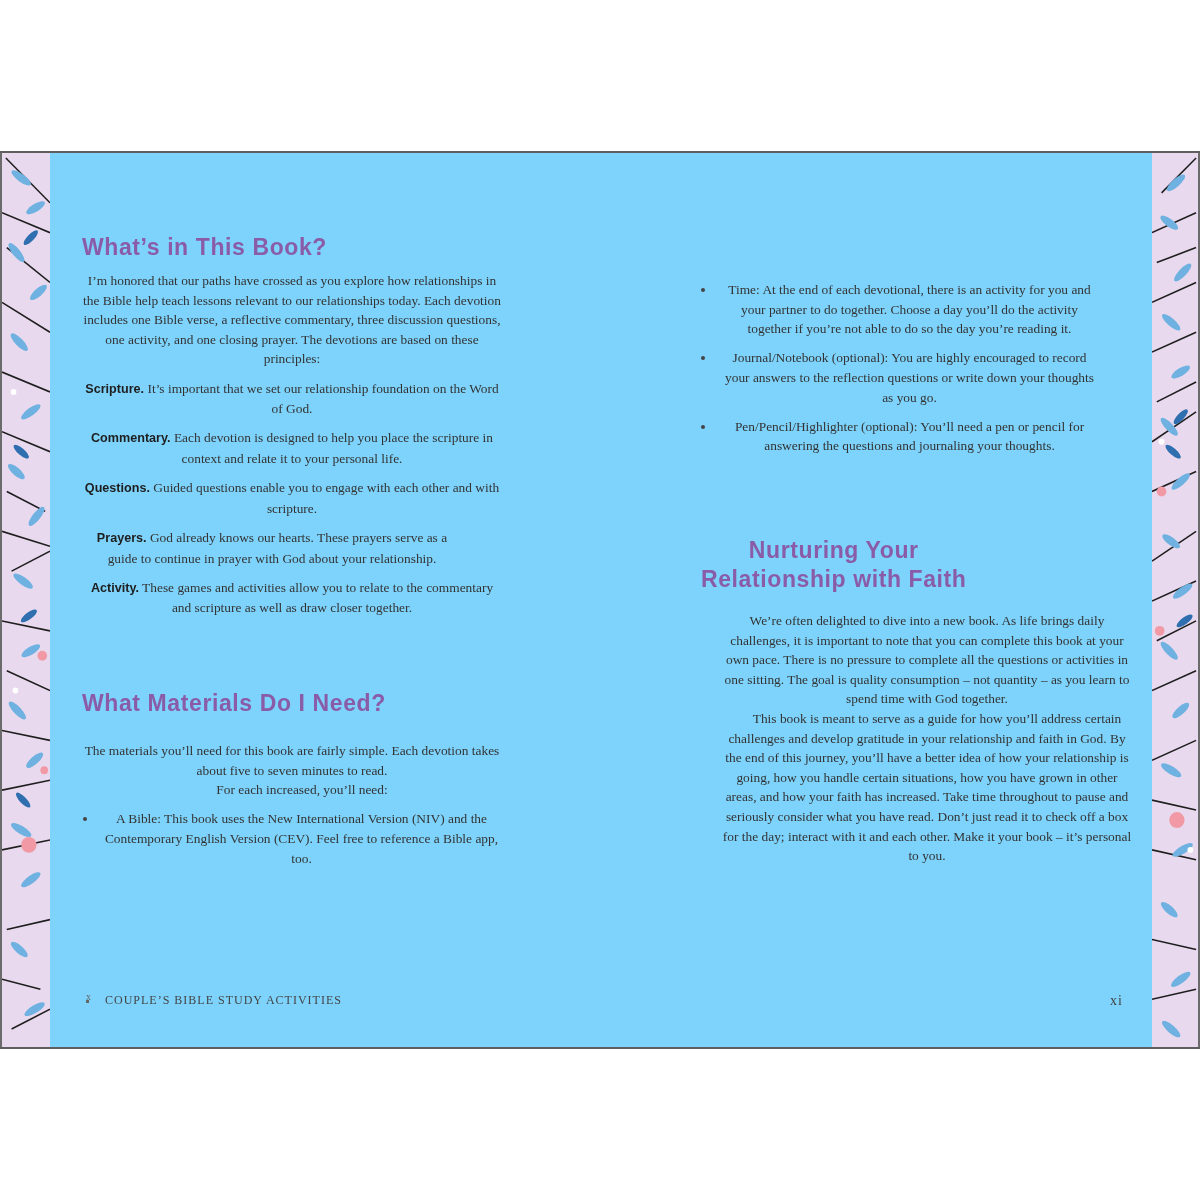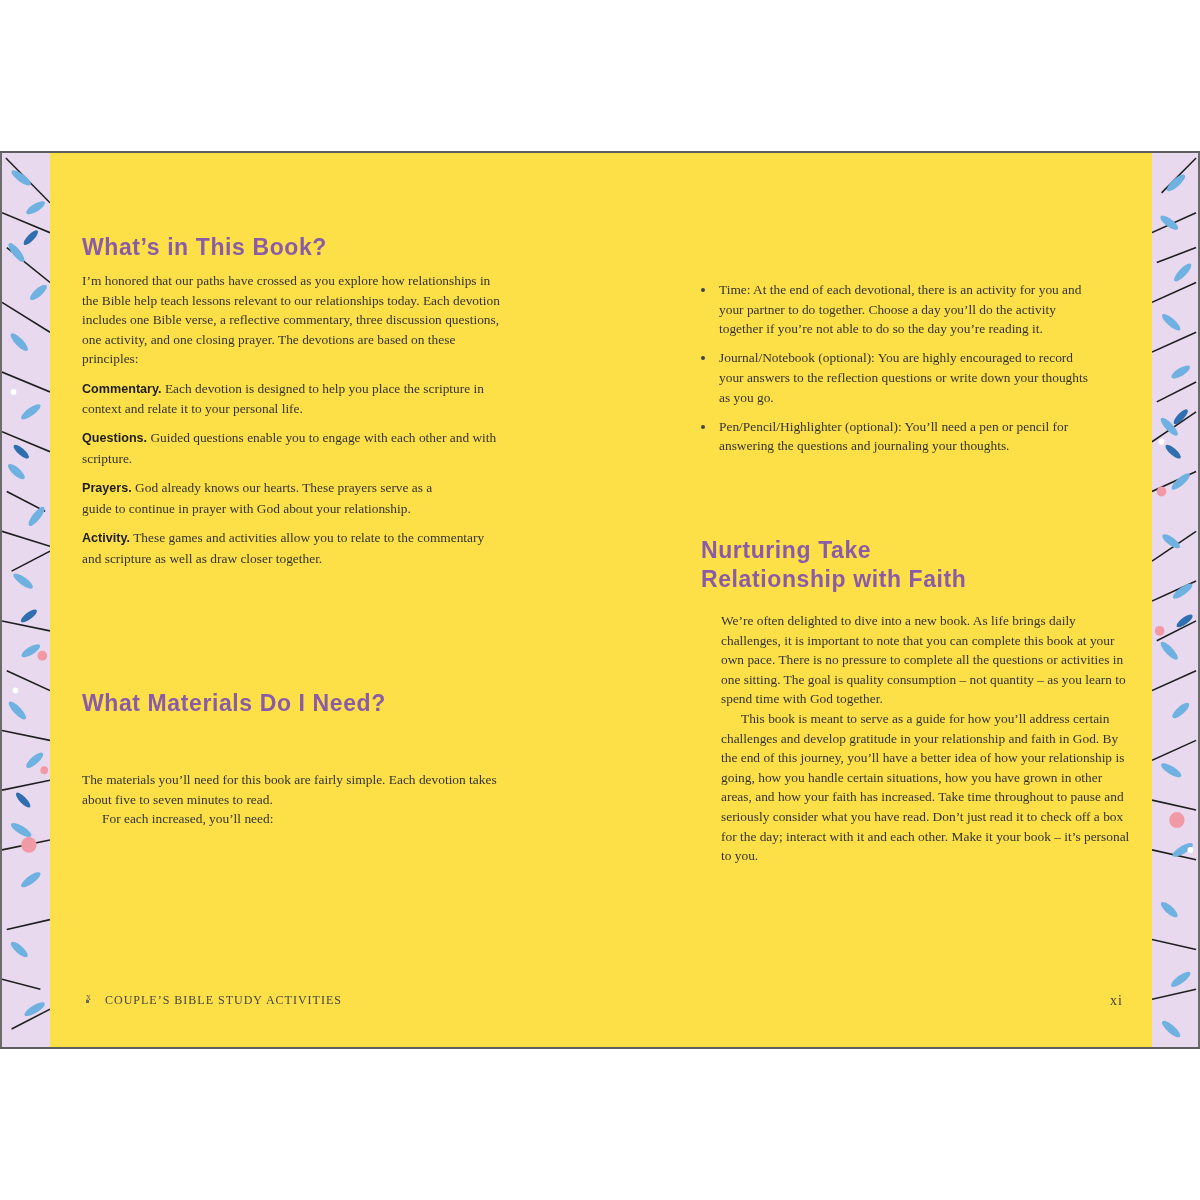--- a/index.html
+++ b/index.html
@@ -3,23 +3,24 @@
 <meta charset="utf-8">
 <style>
   html, body { margin: 0; padding: 0; }
   body {
     width: 1200px; height: 1200px; background: #ffffff;
     position: relative; overflow: hidden;
     font-family: "Liberation Serif", serif; color: #2a2a2a;
   }
   .spread {
     position: absolute; left: 0; top: 151px; width: 1200px; height: 898px;
-    background: #fde047;
+    background: #7dd3fc;
     border-top: 2px solid #5e5e5e; border-bottom: 2px solid #5e5e5e;
     box-sizing: border-box;
+    text-align: center;
   }
   .border-strip {
     position: absolute; top: 0; width: 50px; height: 100%;
     background: #e8d9ee; overflow: hidden;
   }
   .border-strip.left { left: 0; border-left: 2px solid #6b6b6b; box-sizing: border-box; }
   .border-strip.right { right: 0; width: 48px; border-right: 2px solid #6b6b6b; box-sizing: border-box; }
   .border-strip svg { display: block; width: 100%; height: 100%; }
   .page { position: absolute; top: 0; height: 100%; }
   .page.left { left: 50px; width: 550px; }
@@ -110,49 +111,53 @@
           <circle cx="14" cy="540" r="3"></circle>
         </g>
     </svg>
   </div>
 
   <div class="page left">
     <h2 class="heading" style="left:32px; top:80px;">What’s in This Book?</h2>
 
     <div class="body-text" style="left:32px; top:118px; width:420px;">
       <p>I’m honored that our paths have crossed as you explore how relationships in the Bible help teach lessons relevant to our relationships today. Each devotion includes one Bible verse, a reflective commentary, three discussion questions, one activity, and one closing prayer. The devotions are based on these principles:</p>
+      <p class="gap"><b>Scripture.</b><span> It’s important that we set our relationship foundation on the Word of God.</span></p>
       <p class="gap"><b>Commentary.</b><span> Each devotion is designed to help you place the scripture in context and relate it to your personal life.</span></p>
       <p class="gap"><b>Questions.</b><span> Guided questions enable you to engage with each other and with scripture.</span></p>
       <p class="gap" style="padding-right:40px;"><b>Prayers.</b><span> God already knows our hearts. These prayers serve as a guide to continue in prayer with God about your relationship.</span></p>
       <p class="gap"><b>Activity.</b><span> These games and activities allow you to relate to the commentary and scripture as well as draw closer together.</span></p>
     </div>
 
     <h2 class="heading" style="left:32px; top:536px;">What Materials Do I Need?</h2>
 
-    <div class="body-text" style="left:32px; top:617px; width:420px;">
+    <div class="body-text" style="left:32px; top:588px; width:420px;">
       <p>The materials you’ll need for this book are fairly simple. Each devotion takes about five to seven minutes to read.</p>
       <p class="indent">For each increased, you’ll need:</p>
+      <ul class="bullets" style="margin-top:9.6px;">
+        <li><span class="dot"></span><span>A Bible: This book uses the New International Version (NIV) and the Contemporary English Version (CEV). Feel free to reference a Bible app, too.</span></li>
+      </ul>
     </div>
 
     <div class="footer" style="left:36px;">
       <span class="sq"></span><span>COUPLE’S BIBLE STUDY ACTIVITIES</span>
     </div>
   </div>
 
   <div class="page right">
     <div class="body-text" style="left:100px; top:127px; width:400px;">
       <ul class="bullets">
         <li><span class="dot"></span><span>Time: At the end of each devotional, there is an activity for you and your partner to do together. Choose a day you’ll do the activity together if you’re not able to do so the day you’re reading it.</span></li>
         <li><span class="dot"></span><span>Journal/Notebook (optional): You are highly encouraged to record your answers to the reflection questions or write down your thoughts as you go.</span></li>
         <li><span class="dot"></span><span>Pen/Pencil/Highlighter (optional): You’ll need a pen or pencil for answering the questions and journaling your thoughts.</span></li>
       </ul>
     </div>
 
     <h2 class="heading" style="left:101px; top:383px;">
-      <span style="display:block;">Nurturing Take</span>
+      <span style="display:block;">Nurturing Your</span>
       <span style="display:block;">Relationship with Faith</span>
     </h2>
 
     <div class="body-text" style="left:101px; top:458px; width:412px;margin-left:20px;">
       <p>We’re often delighted to dive into a new book. As life brings daily challenges, it is important to note that you can complete this book at your own pace. There is no pressure to complete all the questions or activities in one sitting. The goal is quality consumption – not quantity – as you learn to spend time with God together.</p>
       <p class="indent">This book is meant to serve as a guide for how you’ll address certain challenges and develop gratitude in your relationship and faith in God. By the end of this journey, you’ll have a better idea of how your relationship is going, how you handle certain situations, how you have grown in other areas, and how your faith has increased. Take time throughout to pause and seriously consider what you have read. Don’t just read it to check off a box for the day; interact with it and each other. Make it your book – it’s personal to you.</p>
     </div>
 
     <div class="footer" style="left:510px; font-size:14px;">xi</div>
   </div>

